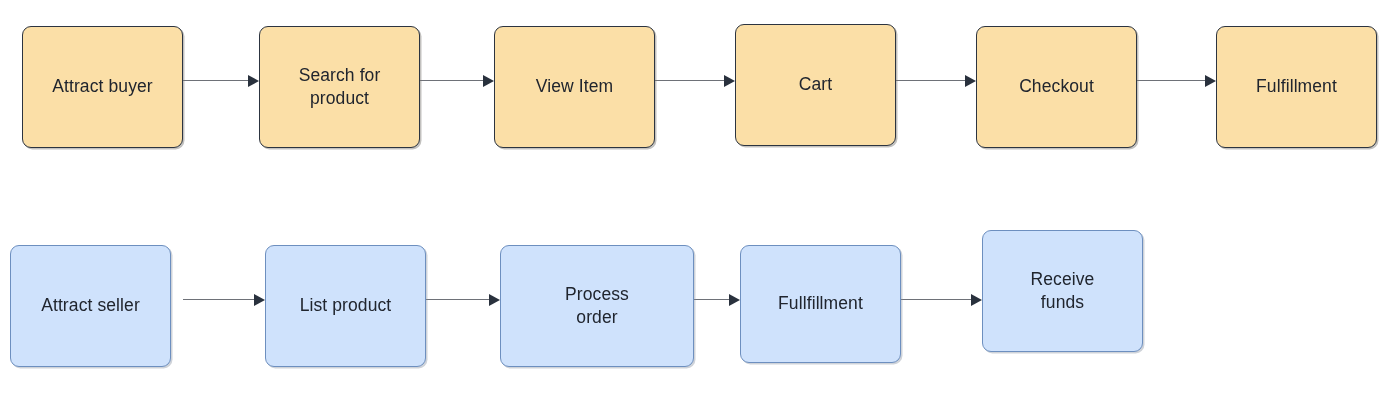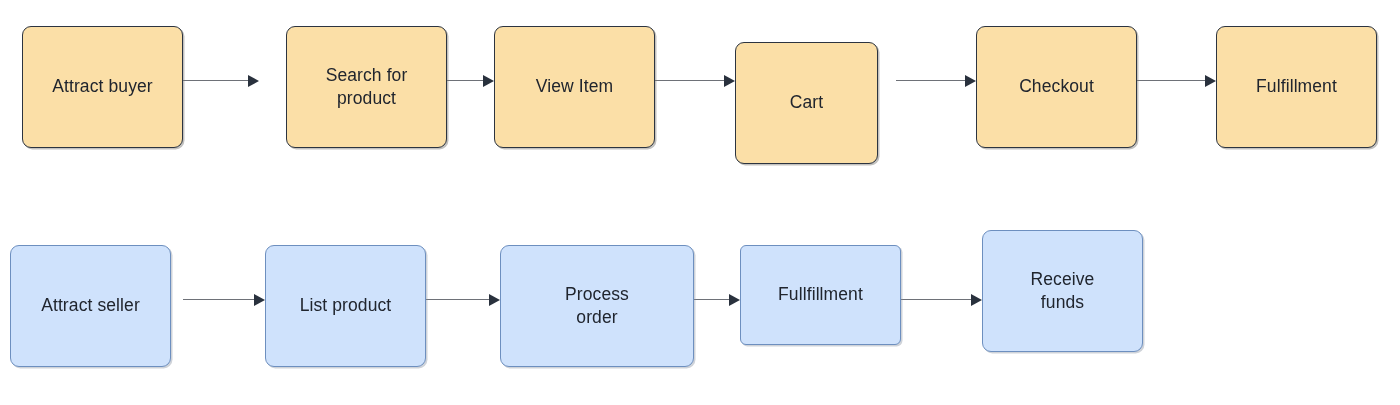--- a/index.html
+++ b/index.html
@@ -90,28 +90,28 @@
       <div class="shaft" style="width: 70px;"></div>
       <div class="head" style="left: 69px;"></div>
     </div>
     <div class="edge" style="left: 1137px; top: 75px; width: 79px;">
       <div class="shaft" style="width: 69px;"></div>
       <div class="head" style="left: 68px;"></div>
     </div>
     <div class="node buyer" style="left: 22px; top: 26px; width: 161px; height: 122px;">
       <span class="node-label">Attract buyer</span>
     </div>
-    <div class="node buyer" style="left: 259px; top: 26px; width: 161px; height: 122px; margin-left: 27px;">
+    <div class="node buyer" style="left: 259px; top: 26px; width: 161px; height: 122px;">
       <span class="node-label">Search for
 product</span>
     </div>
     <div class="node buyer" style="left: 494px; top: 26px; width: 161px; height: 122px;">
       <span class="node-label">View Item</span>
     </div>
-    <div class="node buyer" style="left: 735px; top: 42px; width: 143px; height: 122px;">
+    <div class="node buyer" style="left: 735px; top: 24px; width: 161px; height: 122px;">
       <span class="node-label">Cart</span>
     </div>
     <div class="node buyer" style="left: 976px; top: 26px; width: 161px; height: 122px;">
       <span class="node-label">Checkout</span>
     </div>
     <div class="node buyer" style="left: 1216px; top: 26px; width: 161px; height: 122px; text-align: right;">
       <span class="node-label">Fulfillment</span>
     </div>
     <div class="edge" style="left: 183px; top: 294px; width: 82px;">
       <div class="shaft" style="width: 72px;"></div>
@@ -132,20 +132,20 @@
     <div class="node seller" style="left: 10px; top: 245px; width: 161px; height: 122px;">
       <span class="node-label">Attract seller</span>
     </div>
     <div class="node seller" style="left: 265px; top: 245px; width: 161px; height: 122px; text-align: center;">
       <span class="node-label">List product</span>
     </div>
     <div class="node seller" style="left: 500px; top: 245px; width: 194px; height: 122px;">
       <span class="node-label">Process
 order</span>
     </div>
-    <div class="node seller" style="left: 740px; top: 245px; width: 161px; height: 100px; border-radius: 6px;">
+    <div class="node seller" style="left: 740px; top: 245px; width: 161px; height: 118px;">
       <span class="node-label">Fullfillment</span>
     </div>
     <div class="node seller" style="left: 982px; top: 230px; width: 161px; height: 122px;">
       <span class="node-label">Receive
 funds</span>
     </div>
   </div>
 
 </body></html>

